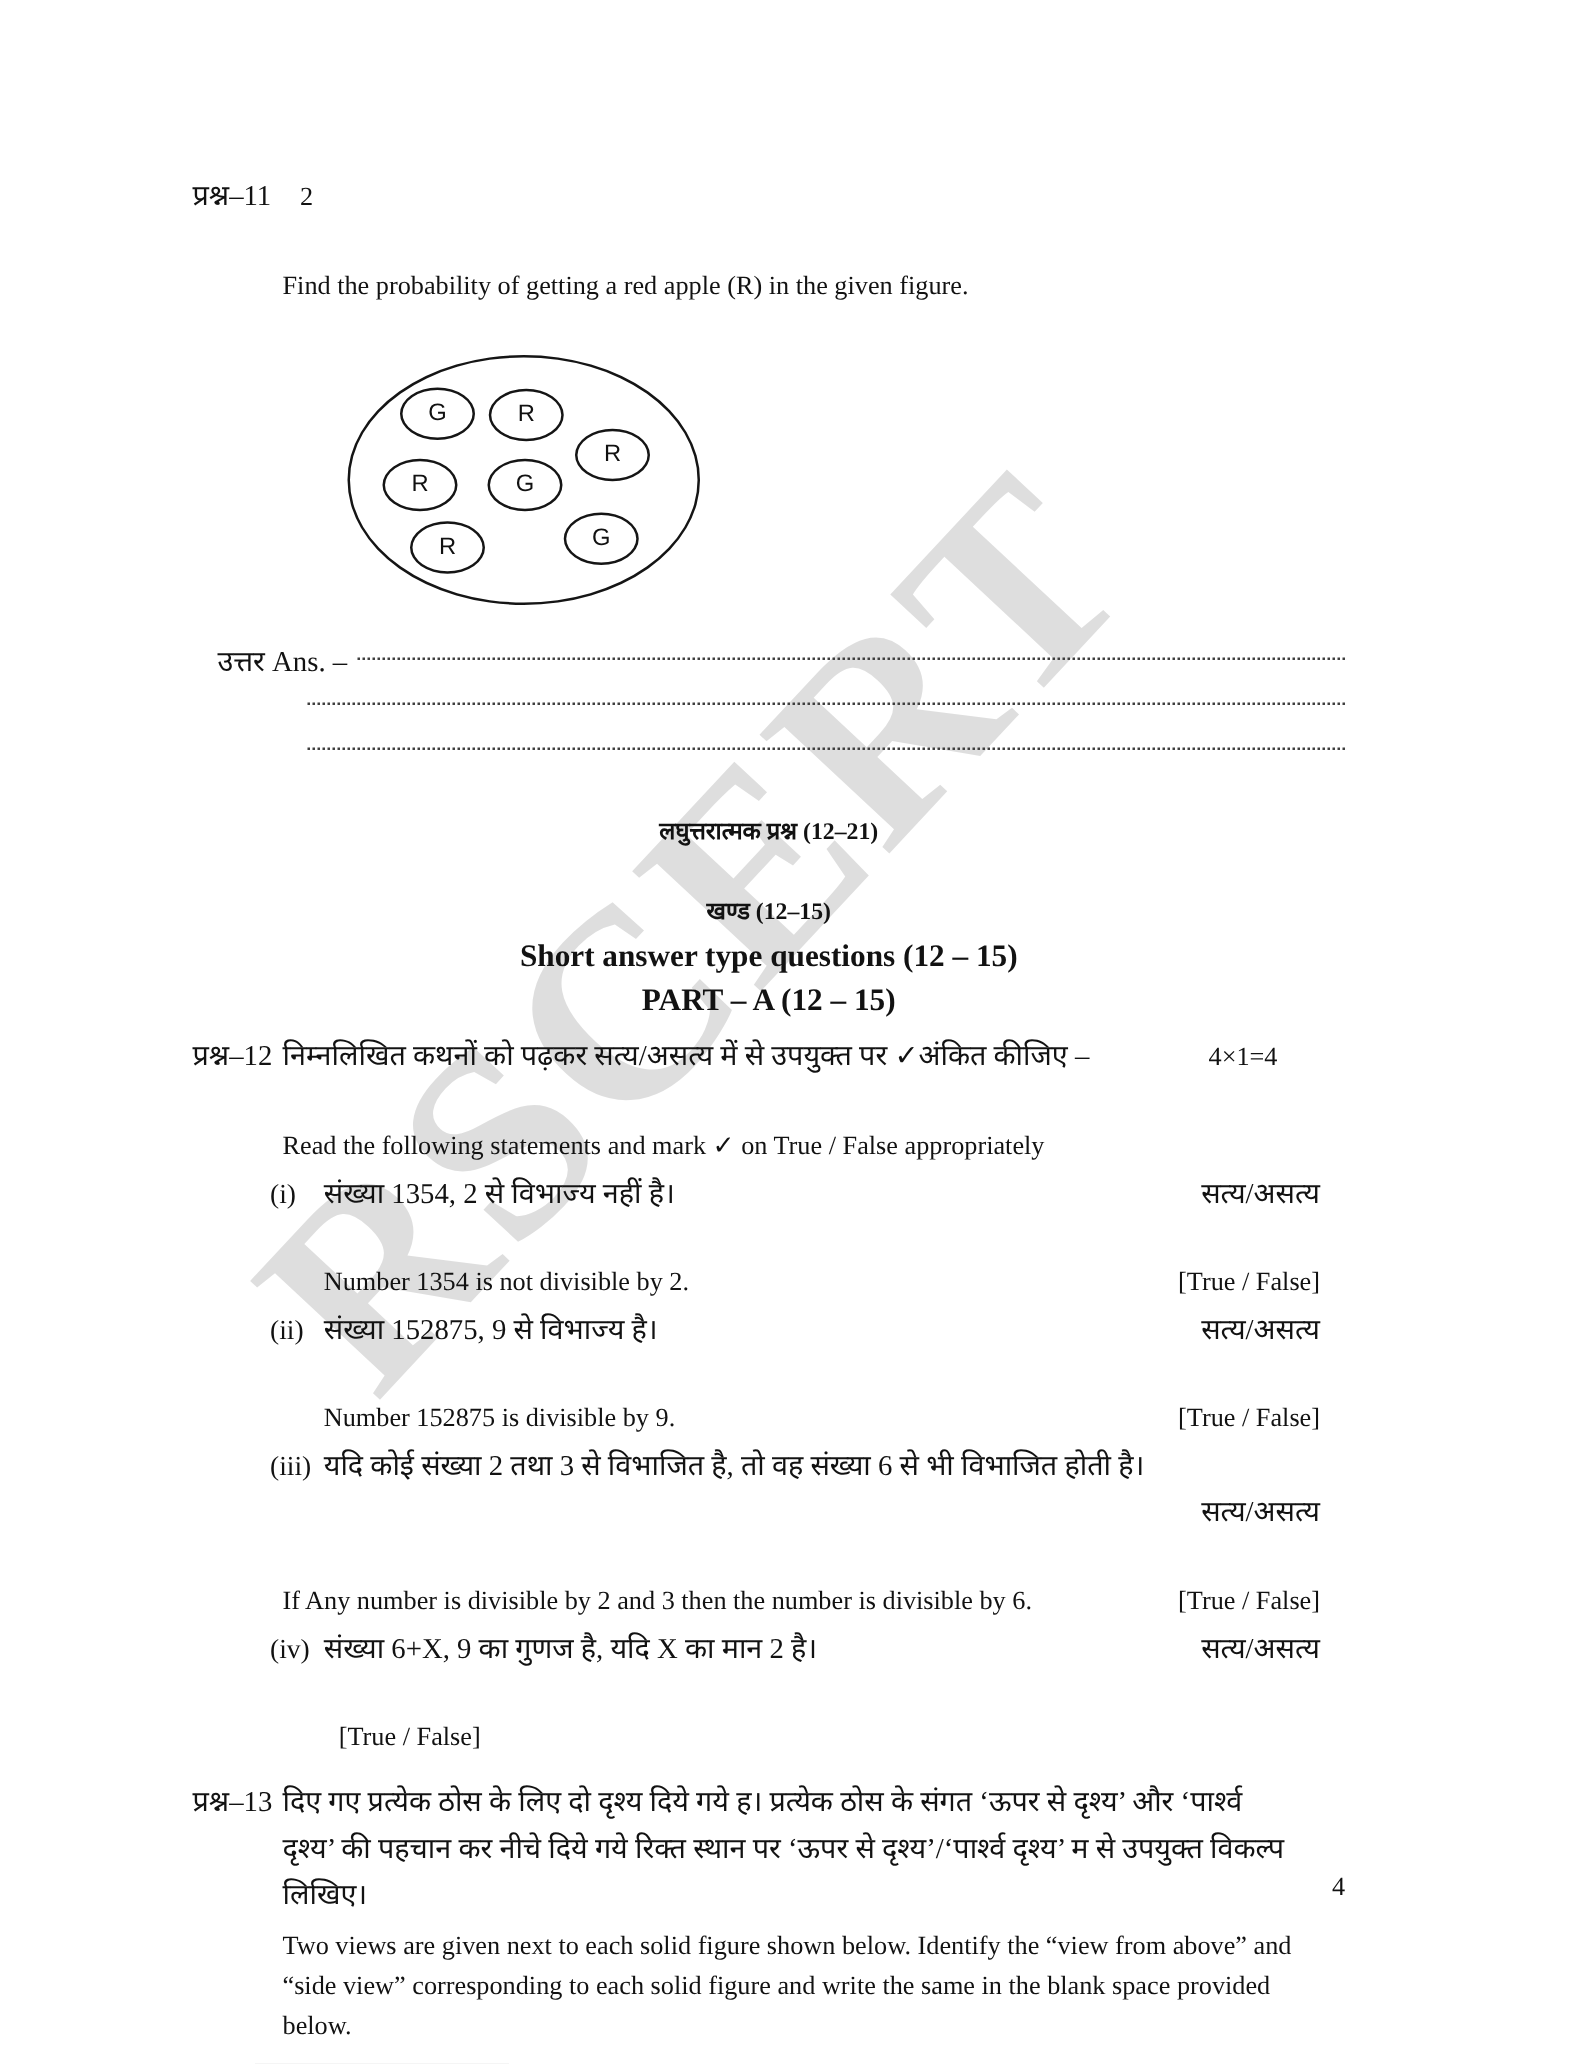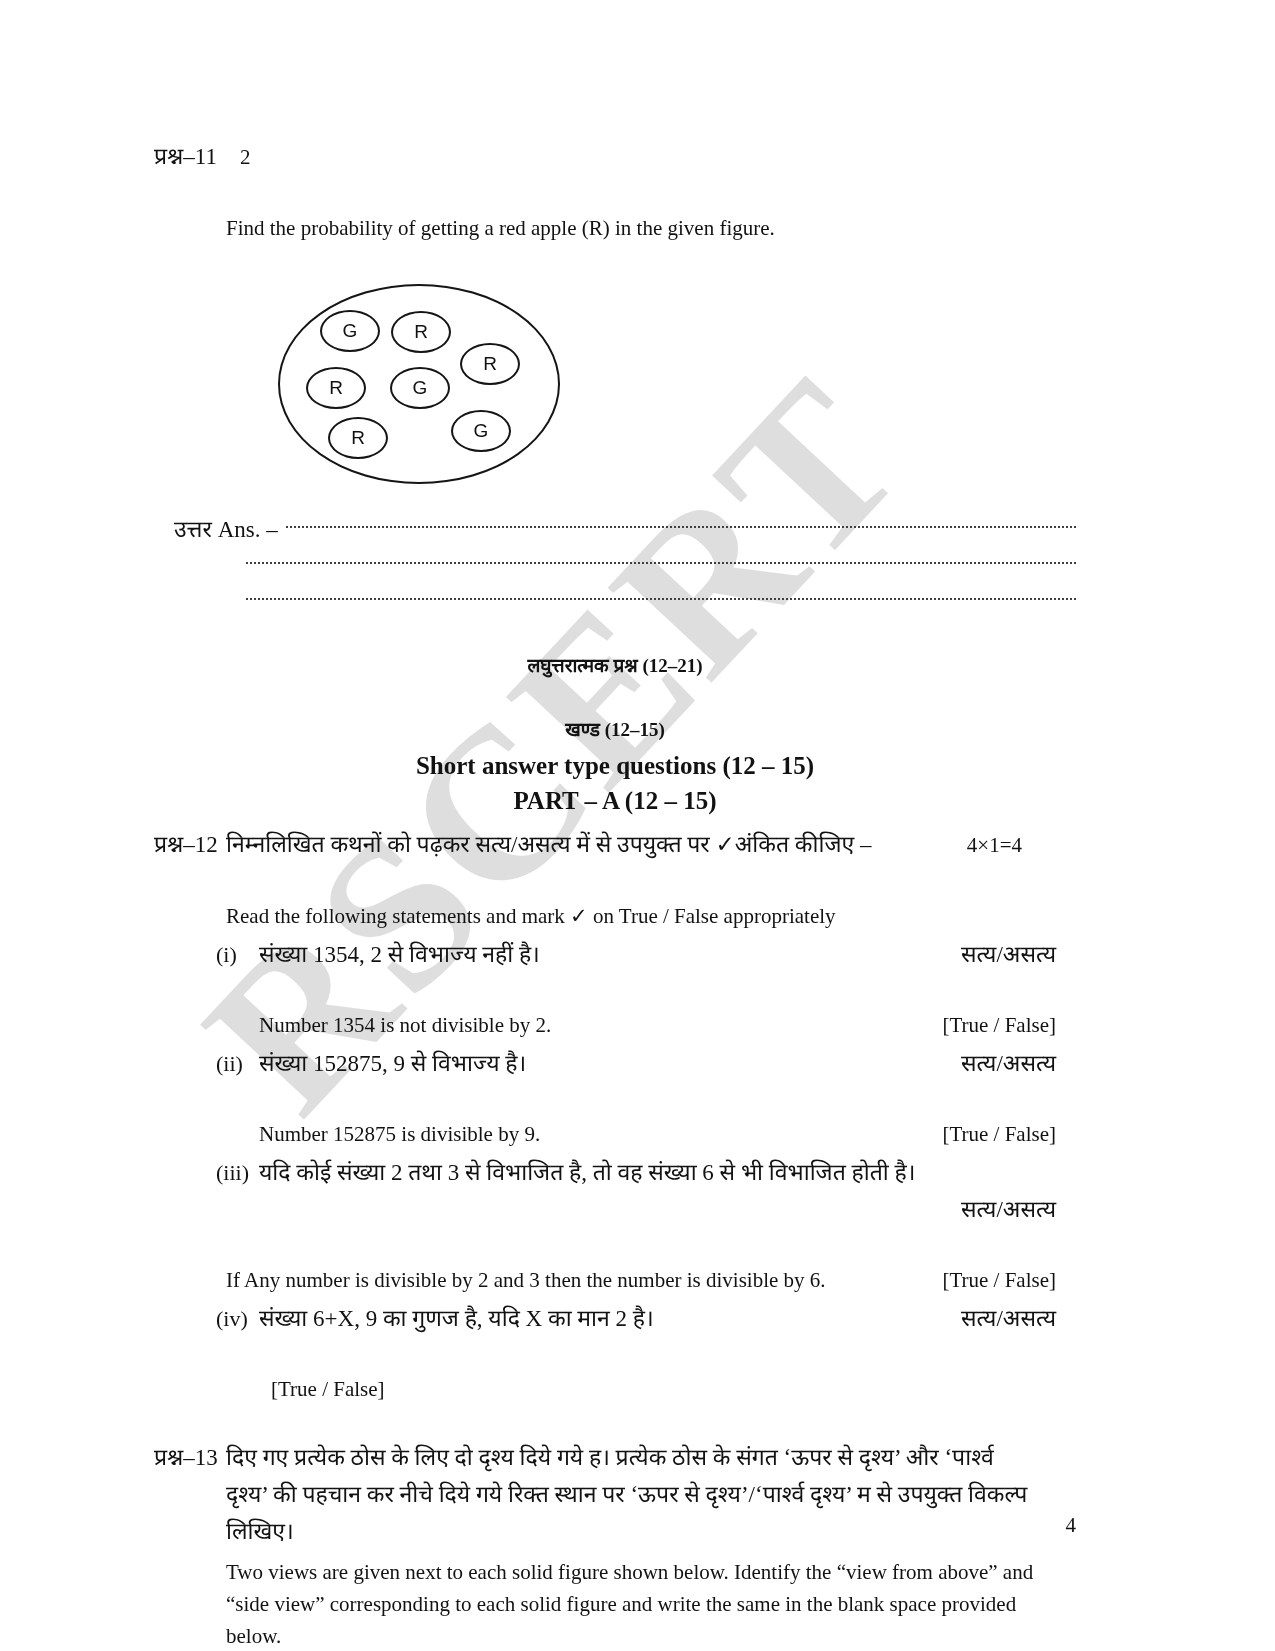--- a/index.html
+++ b/index.html
@@ -67,21 +67,21 @@
   .tf-row { display:flex; align-items:baseline; padding-left:62px; padding-right:20px; }
   .tf-label { flex:0 0 43px; font-size:22px; }
   .tf-text { flex:1 1 auto; }
   .tf-mark { flex:0 0 auto; margin-left:12px; white-space:nowrap; }
   .tf-row.eng-row { padding-left:105px; }
   .tf-row.eng-row-wide { padding-left:72px; }
   .tf-row.tf-only { justify-content:flex-end; }
   .tf-item { margin-top:4px; }
 
   
-  .q13-block { margin-top:34px; position:relative; }
+  .q13-block { margin-top:18px; position:relative; }
   .q13-marks { position:absolute; right:0; font-size:21px; }
 </style>
 </head>
 <body>
 
 <div class="page">
 
   <div class="watermark">RSCERT</div>
 
   <div class="content">

